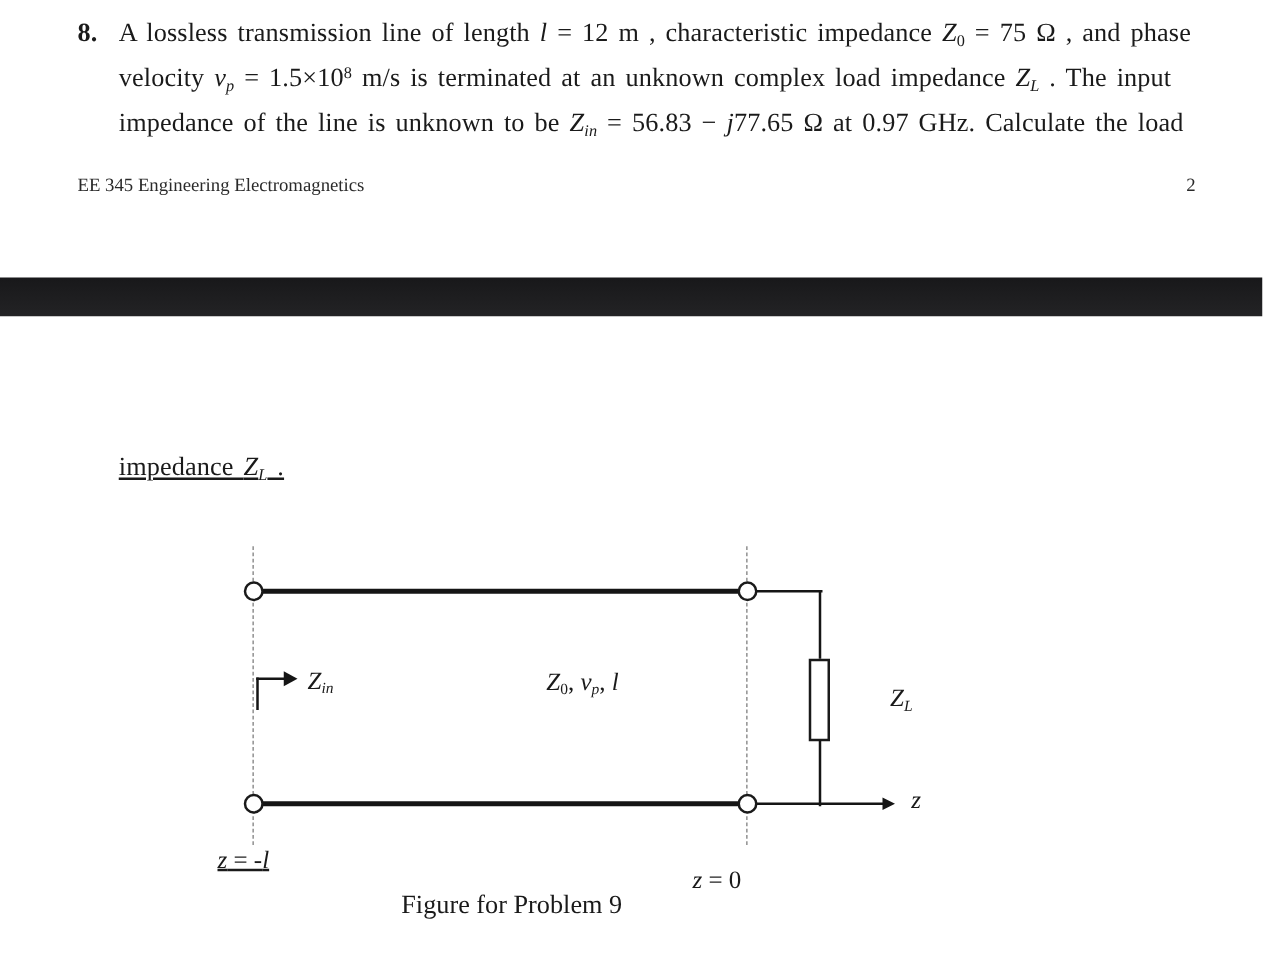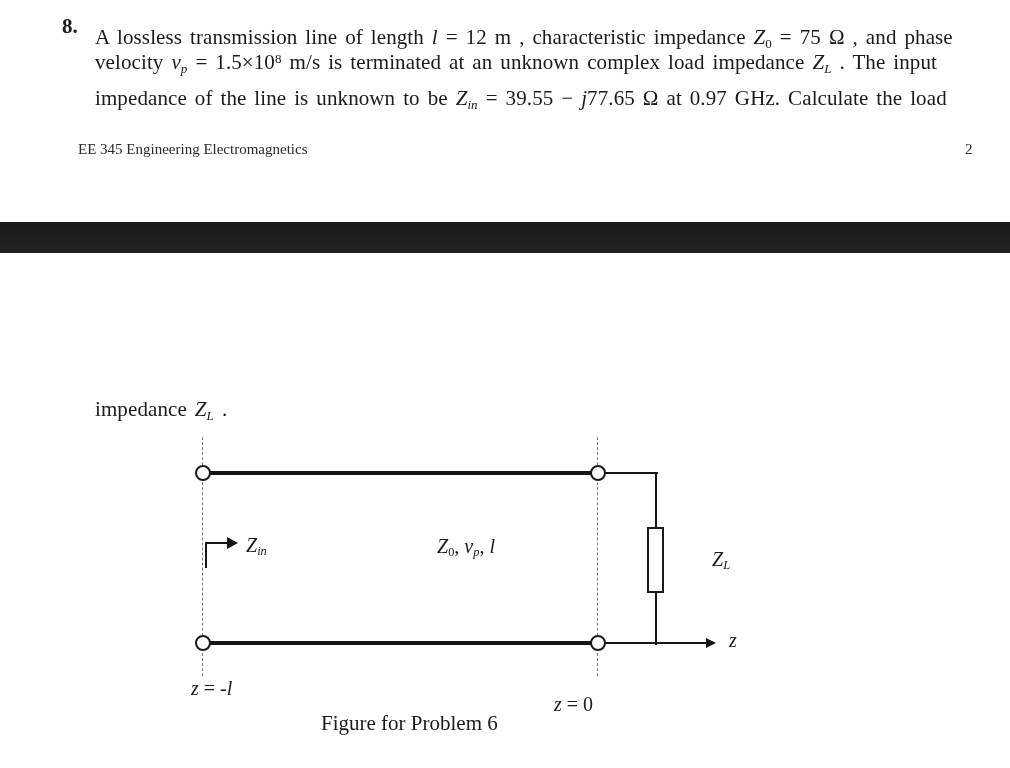--- a/index.html
+++ b/index.html
@@ -10,21 +10,21 @@
     color:#1a1a1a;
     position:relative;
     overflow:hidden;
   }
   .abs { position:absolute; }
   .ptext { font-size:21px; line-height:26px; white-space:nowrap; word-spacing:2.6px; letter-spacing:0.1px; }
   .bold { font-weight:bold; }
   .it { font-style:italic; }
   sub { font-size:0.62em; vertical-align:-0.28em; line-height:0; }
   sup { font-size:0.62em; vertical-align:0.5em; line-height:0; }
-  .footer-text { font-size:15px; white-space:nowrap; color:#2a2a2a;margin-left:16px; }
+  .footer-text { font-size:15px; white-space:nowrap; color:#2a2a2a; }
   .separator {
     left:0; top:222px; width:1010px; height:31px;
     background:linear-gradient(#18181a,#232325);
   }
   
   .wire   { background:#151515; }
   .dashv  { width:0; border-left:1.5px dashed #7a7a7a; }
   .node {
     width:12px; height:12px; border:2px solid #1a1a1a; border-radius:50%;
     background:#ffffff; z-index:3;
@@ -48,41 +48,41 @@
 </style>
 </head>
 <body>
 
 <main>
 
   <section>
 
     <span class="abs ptext bold" style="left:62px; top:13px;">8.</span>
 
-    <div class="abs ptext" style="left:95px; top:13px;margin-top:11px;">
+    <div class="abs ptext" style="left:95px; top:13px;">
       <span>A lossless transmission line of length </span><span class="it">l</span><span> = 12 m , characteristic impedance </span><span class="it">Z</span><sub>0</sub><span> = 75 Ω , and phase</span>
     </div>
 
     <div class="abs ptext" style="left:95px; top:49px;text-align:center;">
       <span>velocity </span><span class="it">v</span><sub class="it">p</sub><span> = 1.5×10</span><sup>8</sup><span> m/s is terminated at an unknown complex load impedance </span><span class="it">Z</span><sub class="it">L</sub><span> . The input</span>
     </div>
 
     <div class="abs ptext" style="left:95px; top:85px;">
-      <span>impedance of the line is unknown to be </span><span class="it">Z</span><sub class="it">in</sub><span> = 39.55 − </span><span class="it">j</span><span>77.65 Ω at 0.97 GHz.  Calculate the load</span>
+      <span>impedance of the line is unknown to be </span><span class="it">Z</span><sub class="it">in</sub><span> = 56.83 − </span><span class="it">j</span><span>77.65 Ω at 0.97 GHz.  Calculate the load</span>
     </div>
 
     <span class="abs footer-text" style="left:62px; top:141px;">EE 345 Engineering Electromagnetics</span>
     <span class="abs footer-text" style="left:949px; top:141px;">2</span>
   </section>
 
   <div class="abs separator"></div>
 
   <section>
 
-    <div class="abs ptext" style="left:95px; top:396px;">
+    <div class="abs ptext" style="left:95px; top:360px;text-decoration:underline;">
       <span>impedance </span><span class="it">Z</span><sub class="it">L</sub><span> .</span>
     </div>
 
     <div>
 
       <div class="dashv" style="left:202px; top:437px; height:239px;"></div>
       <div class="dashv" style="left:597px; top:437px; height:239px;"></div>
 
       <div class="wire" style="left:209px; top:471px; width:382px; height:4px; z-index:2;"></div>
 
@@ -112,24 +112,24 @@
       <div class="abs figlabel" style="left:437px; top:535px;">
         <span class="it">Z</span><sub>0</sub><span>, </span><span class="it">v</span><sub class="it">p</sub><span>, </span><span class="it">l</span>
       </div>
 
       <div class="abs figlabel" style="left:712px; top:548px;">
         <span class="it">Z</span><sub class="it">L</sub>
       </div>
 
       <span class="abs figlabel it" style="left:729px; top:629px;">z</span>
 
-      <div class="abs figlabel" style="left:191px; top:677px;">
+      <div class="abs figlabel" style="left:174px; top:677px;text-decoration:underline;">
         <span class="it">z</span><span> = -</span><span class="it">l</span>
       </div>
 
       <div class="abs figlabel" style="left:554px; top:677px;margin-top:16px;">
         <span class="it">z</span><span> = 0</span>
       </div>
 
-      <span class="abs figlabel" style="left:321px; top:711px; font-size:21px;">Figure for Problem 6</span>
+      <span class="abs figlabel" style="left:321px; top:711px; font-size:21px;">Figure for Problem 9</span>
     </div>
   </section>
 </main>
 
 </body></html>

